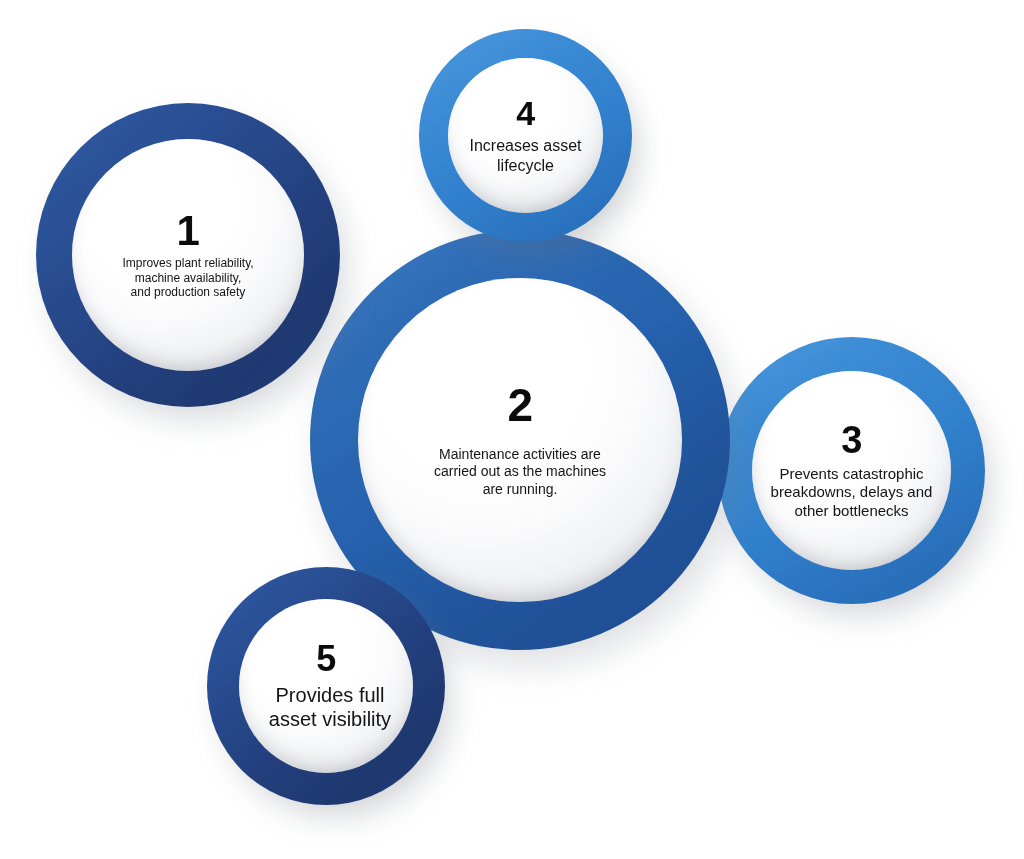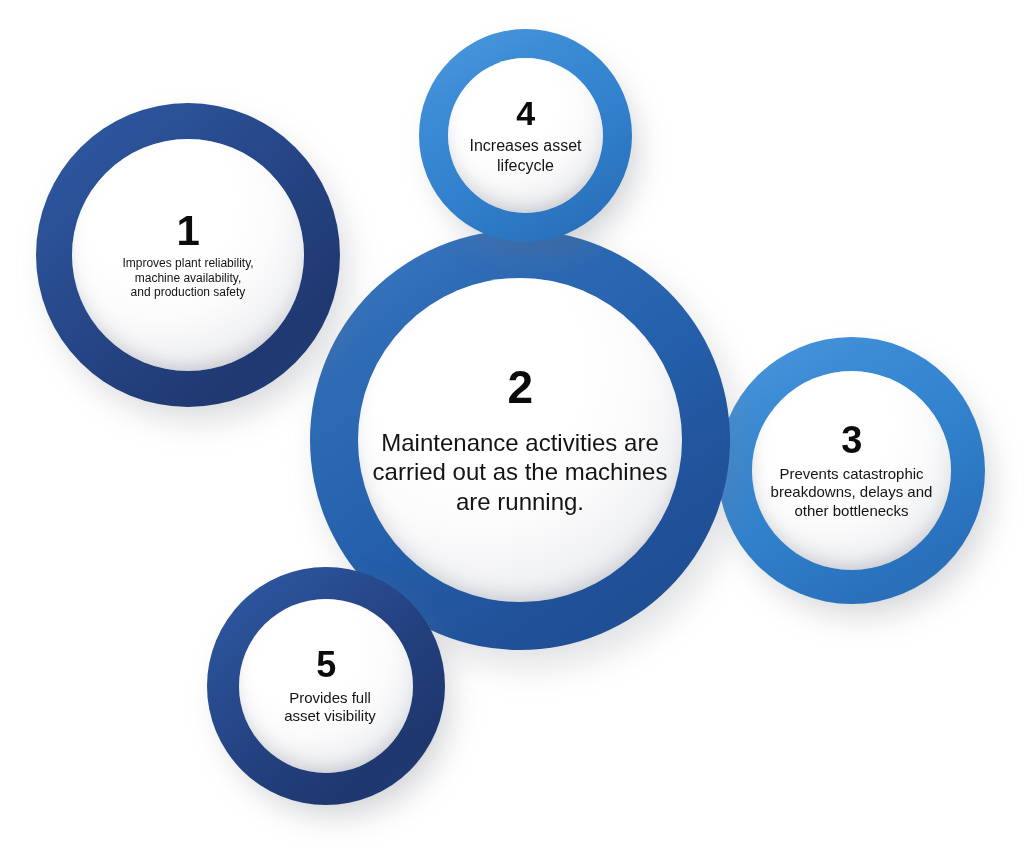--- a/index.html
+++ b/index.html
@@ -95,21 +95,21 @@
   #c1 .num  { font-size: 42px; margin-bottom: 4px; }
   #c1 .desc { font-size: 12px; }
 
   
   #c2 { left: 310px; top: 230px; width: 420px; height: 420px; z-index: 20; }
   #c2 .ring {
     background: linear-gradient(145deg, #3d7cc4 0%, #2f6cb6 22%, #2561ac 48%, #21539b 72%, #1d4a8d 100%);
   }
   #c2 .core { left: 48px; top: 48px; right: 48px; bottom: 48px; }
   #c2 .num  { font-size: 46px; margin-bottom: 18px; }
-  #c2 .desc { font-size: 24px; }
+  #c2 .desc { font-size: 14px; }
 
   
   #c3 { left: 718px; top: 337px; width: 267px; height: 267px; z-index: 10; }
   #c3 .ring {
     background: linear-gradient(150deg, #4d9ade 0%, #3a8ad4 26%, #3181cd 52%, #2a72bd 78%, #2668b0 100%);
   }
   #c3 .core { left: 34px; top: 34px; right: 34px; bottom: 34px; }
   #c3 .num  { font-size: 38px; margin-bottom: 6px; }
   #c3 .desc { font-size: 15px; }
 
@@ -122,21 +122,21 @@
   #c4 .num  { font-size: 34px; margin-bottom: 6px; }
   #c4 .desc { font-size: 16px; }
 
   
   #c5 { left: 207px; top: 567px; width: 238px; height: 238px; z-index: 35; }
   #c5 .ring {
     background: linear-gradient(140deg, #2f5ca5 0%, #294e93 26%, #23407e 55%, #1e376e 80%, #21407c 100%);
   }
   #c5 .core { left: 32px; top: 32px; right: 32px; bottom: 32px; }
   #c5 .num  { font-size: 36px; margin-bottom: 6px; }
-  #c5 .desc { font-size: 15px; margin-left: 8px; }
+  #c5 .desc { font-size: 20px; margin-left: 8px; }
 </style>
 </head>
 <body>
 
 <div id="canvas">
 
   <div class="bubble" id="c3">
     <div class="shadow"></div>
     <div class="ring"></div>
     <div class="core">

